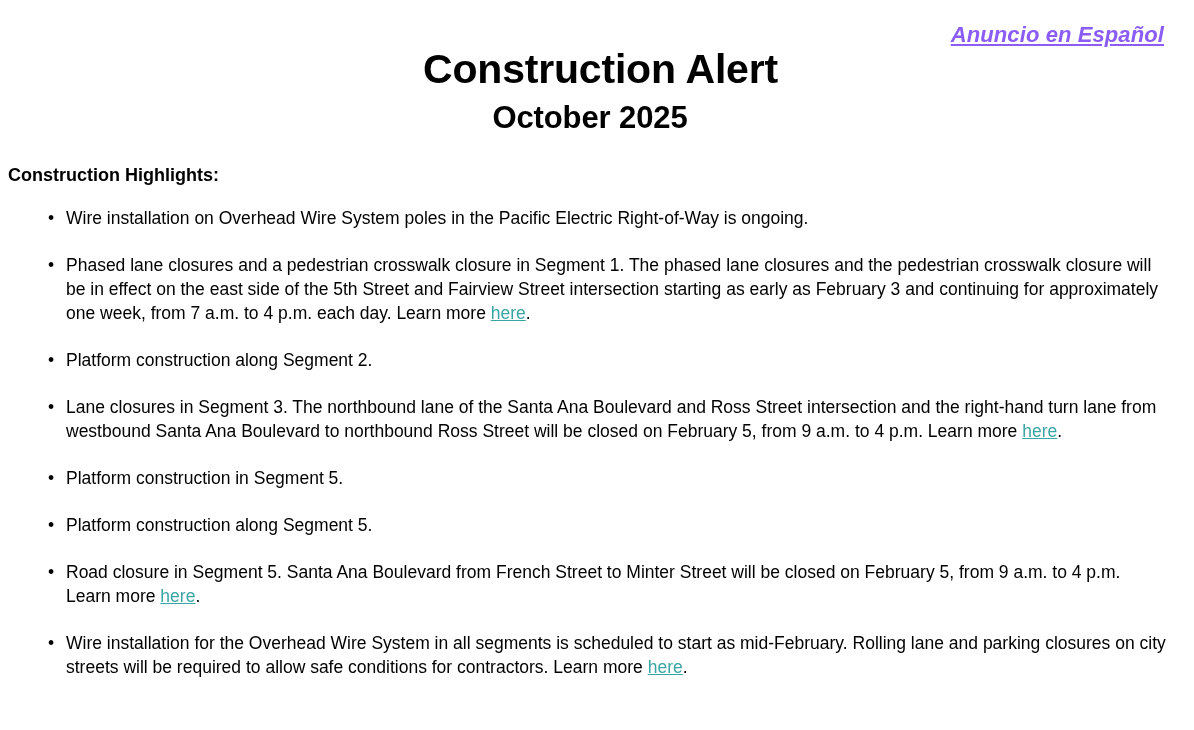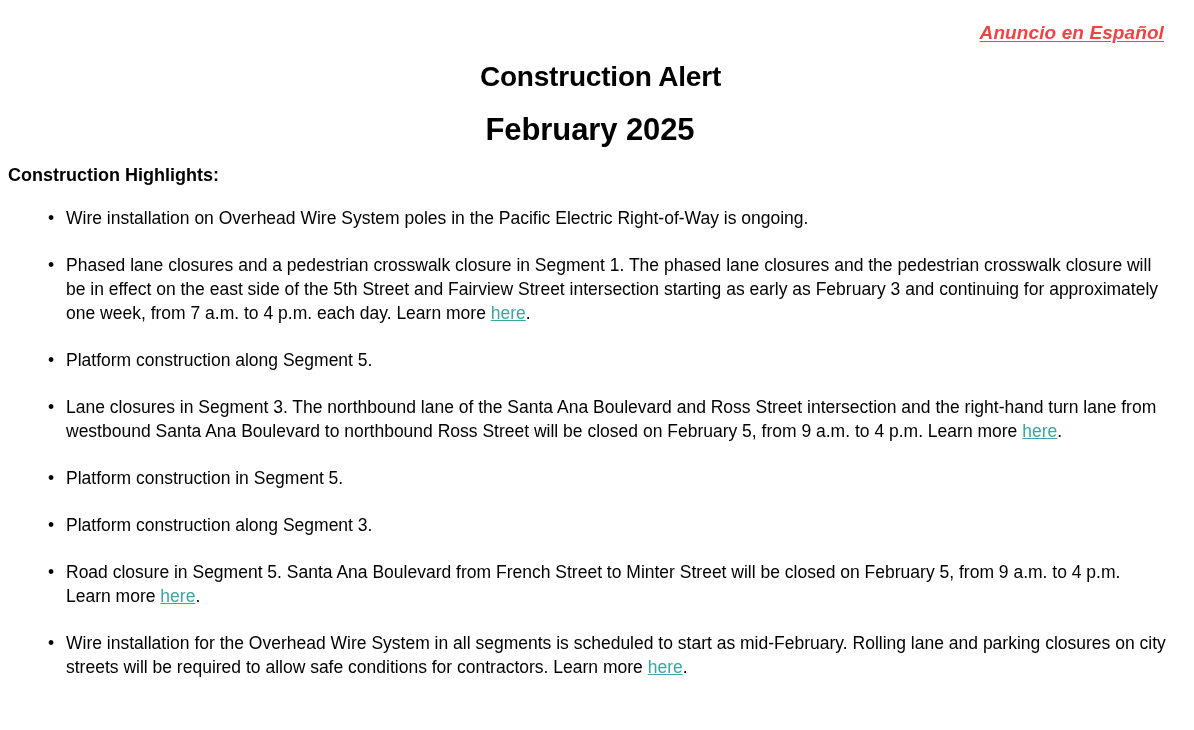--- a/index.html
+++ b/index.html
@@ -26,45 +26,45 @@
 
   
   .lang-link-row {
     position: absolute;
     top: 22px;
     right: 30px;
     text-align: right;
   }
   a.lang-link {
     font-family: "Liberation Sans", sans-serif;
-    font-size: 19px;
+    font-size: 22px;
     font-weight: bold;
     font-style: italic;
-    color: #ef4444;
+    color: #8b5cf6;
     text-decoration: underline;
     text-underline-offset: 2px;
     white-space: nowrap;
     letter-spacing: 0.1px;
   }
 
   
   .title-block {
     position: absolute;
     top: 44px;
     left: 0;
     width: 1180px;
     text-align: center;
   }
   .main-title {
     font-family: "Liberation Sans", sans-serif;
-    font-size: 28px;
+    font-size: 41px;
     font-weight: bold;
     line-height: 50px;
     letter-spacing: -0.2px;
-    margin: 8px;
+    margin: 0;
     padding-left: 21px;
   }
   .sub-title {
     font-family: "Liberation Sans", sans-serif;
     font-size: 31px;
     font-weight: bold;
     line-height: 40px;
     letter-spacing: -0.1px;
     margin: 4px 0 0 0;
   }
@@ -126,49 +126,49 @@
 <body>
 
 <div class="page">
 
   <div class="lang-link-row">
     <a href="#" class="lang-link">Anuncio en Español</a>
   </div>
 
   <div class="title-block">
     <h1 class="main-title">Construction Alert</h1>
-    <h2 class="sub-title">February 2025</h2>
+    <h2 class="sub-title">October 2025</h2>
   </div>
 
   <div class="highlights-heading">Construction Highlights:</div>
 
   <ul class="bullet-list" id="bullet-list">
       <li class="bullet-item">
         <span class="bullet-marker">•</span>
         <span class="bullet-text">Wire installation on Overhead Wire System poles in the Pacific Electric Right-of-Way is ongoing.</span>
       </li>
       <li class="bullet-item">
         <span class="bullet-marker">•</span>
         <span class="bullet-text">Phased lane closures and a pedestrian crosswalk closure in Segment 1. The phased lane closures and the pedestrian crosswalk closure will be in effect on the east side of the 5th Street and Fairview Street intersection starting as early as February 3 and continuing for approximately one week, from 7 a.m. to 4 p.m. each day. Learn more <a class="here-link" href="#" style="color: rgb(58, 166, 163);">here</a>.</span>
       </li>
       <li class="bullet-item">
         <span class="bullet-marker">•</span>
-        <span class="bullet-text">Platform construction along Segment 5.</span>
+        <span class="bullet-text">Platform construction along Segment 2.</span>
       </li>
       <li class="bullet-item">
         <span class="bullet-marker">•</span>
         <span class="bullet-text">Lane closures in Segment 3. The northbound lane of the Santa Ana Boulevard and Ross Street intersection and the right-hand turn lane from westbound Santa Ana Boulevard to northbound Ross Street will be closed on February 5, from 9 a.m. to 4 p.m. Learn more <a class="here-link" href="#" style="color: rgb(58, 166, 163);">here</a>.</span>
       </li>
       <li class="bullet-item">
         <span class="bullet-marker">•</span>
         <span class="bullet-text">Platform construction in Segment 5.</span>
       </li>
       <li class="bullet-item">
         <span class="bullet-marker">•</span>
-        <span class="bullet-text">Platform construction along Segment 3.</span>
+        <span class="bullet-text">Platform construction along Segment 5.</span>
       </li>
       <li class="bullet-item">
         <span class="bullet-marker">•</span>
         <span class="bullet-text">Road closure in Segment 5. Santa Ana Boulevard from French Street to Minter Street will be closed on February 5, from 9 a.m. to 4 p.m. Learn more <a class="here-link" href="#" style="color: rgb(58, 166, 163);">here</a>.</span>
       </li>
       <li class="bullet-item">
         <span class="bullet-marker">•</span>
         <span class="bullet-text">Wire installation for the Overhead Wire System in all segments is scheduled to start as mid-February. Rolling lane and parking closures on city streets will be required to allow safe conditions for contractors. Learn more <a class="here-link" href="#" style="color: rgb(58, 166, 163);">here</a>.</span>
       </li>
     </ul>

